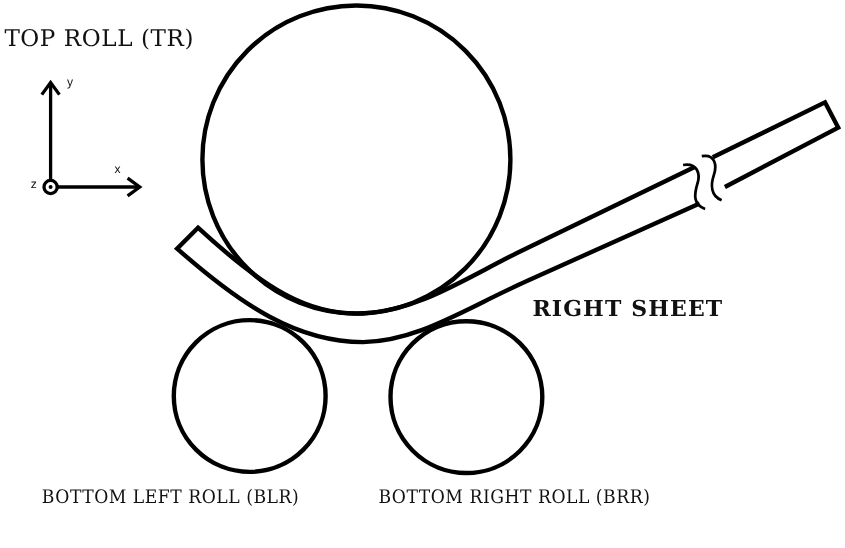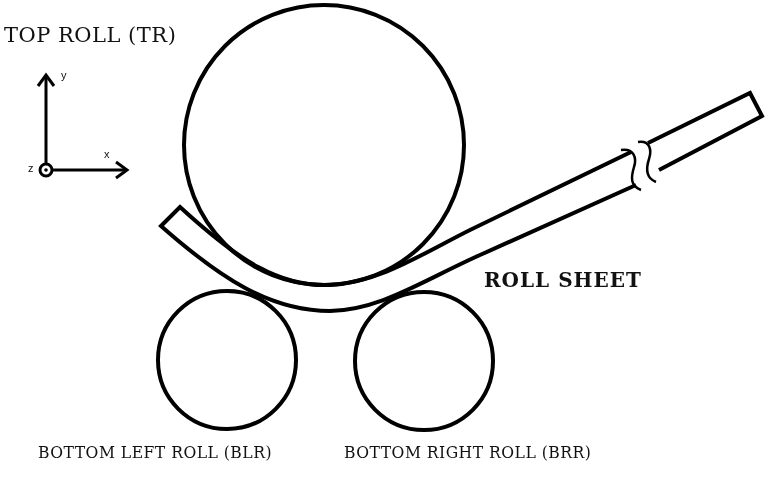--- a/index.html
+++ b/index.html
@@ -55,21 +55,21 @@
       <polyline points="38,86 46,75 54,86" fill="none" stroke="#000" stroke-width="3"></polyline>
       <line x1="52" y1="170" x2="126" y2="170" stroke="#000" stroke-width="3"></line>
       <polyline points="116,162 127,170 116,178" fill="none" stroke="#000" stroke-width="3"></polyline>
       <circle cx="46" cy="170" r="6" fill="#fff" stroke="#000" stroke-width="3"></circle>
       <circle cx="46" cy="170" r="1.8" fill="#000"></circle>
     </g>
   </svg>
 
   <div class="label title-label" style="left:4px; top:23px;">TOP ROLL (TR)</div>
 
-  <div class="label sheet-label" style="left:484px; top:268px;">ROLL SHEET</div>
+  <div class="label sheet-label" style="left:484px; top:268px;">RIGHT SHEET</div>
 
   <div class="label roll-label" style="left:38px; top:442px;">BOTTOM LEFT ROLL (BLR)</div>
 
   <div class="label roll-label" style="left:344px; top:442px;">BOTTOM RIGHT ROLL (BRR)</div>
 
   <div class="axis-label" style="left:61px; top:69px;">y</div>
   <div class="axis-label" style="left:104px; top:148px;">x</div>
   <div class="axis-label" style="left:28px; top:162px;">z</div>
 </div>
 

